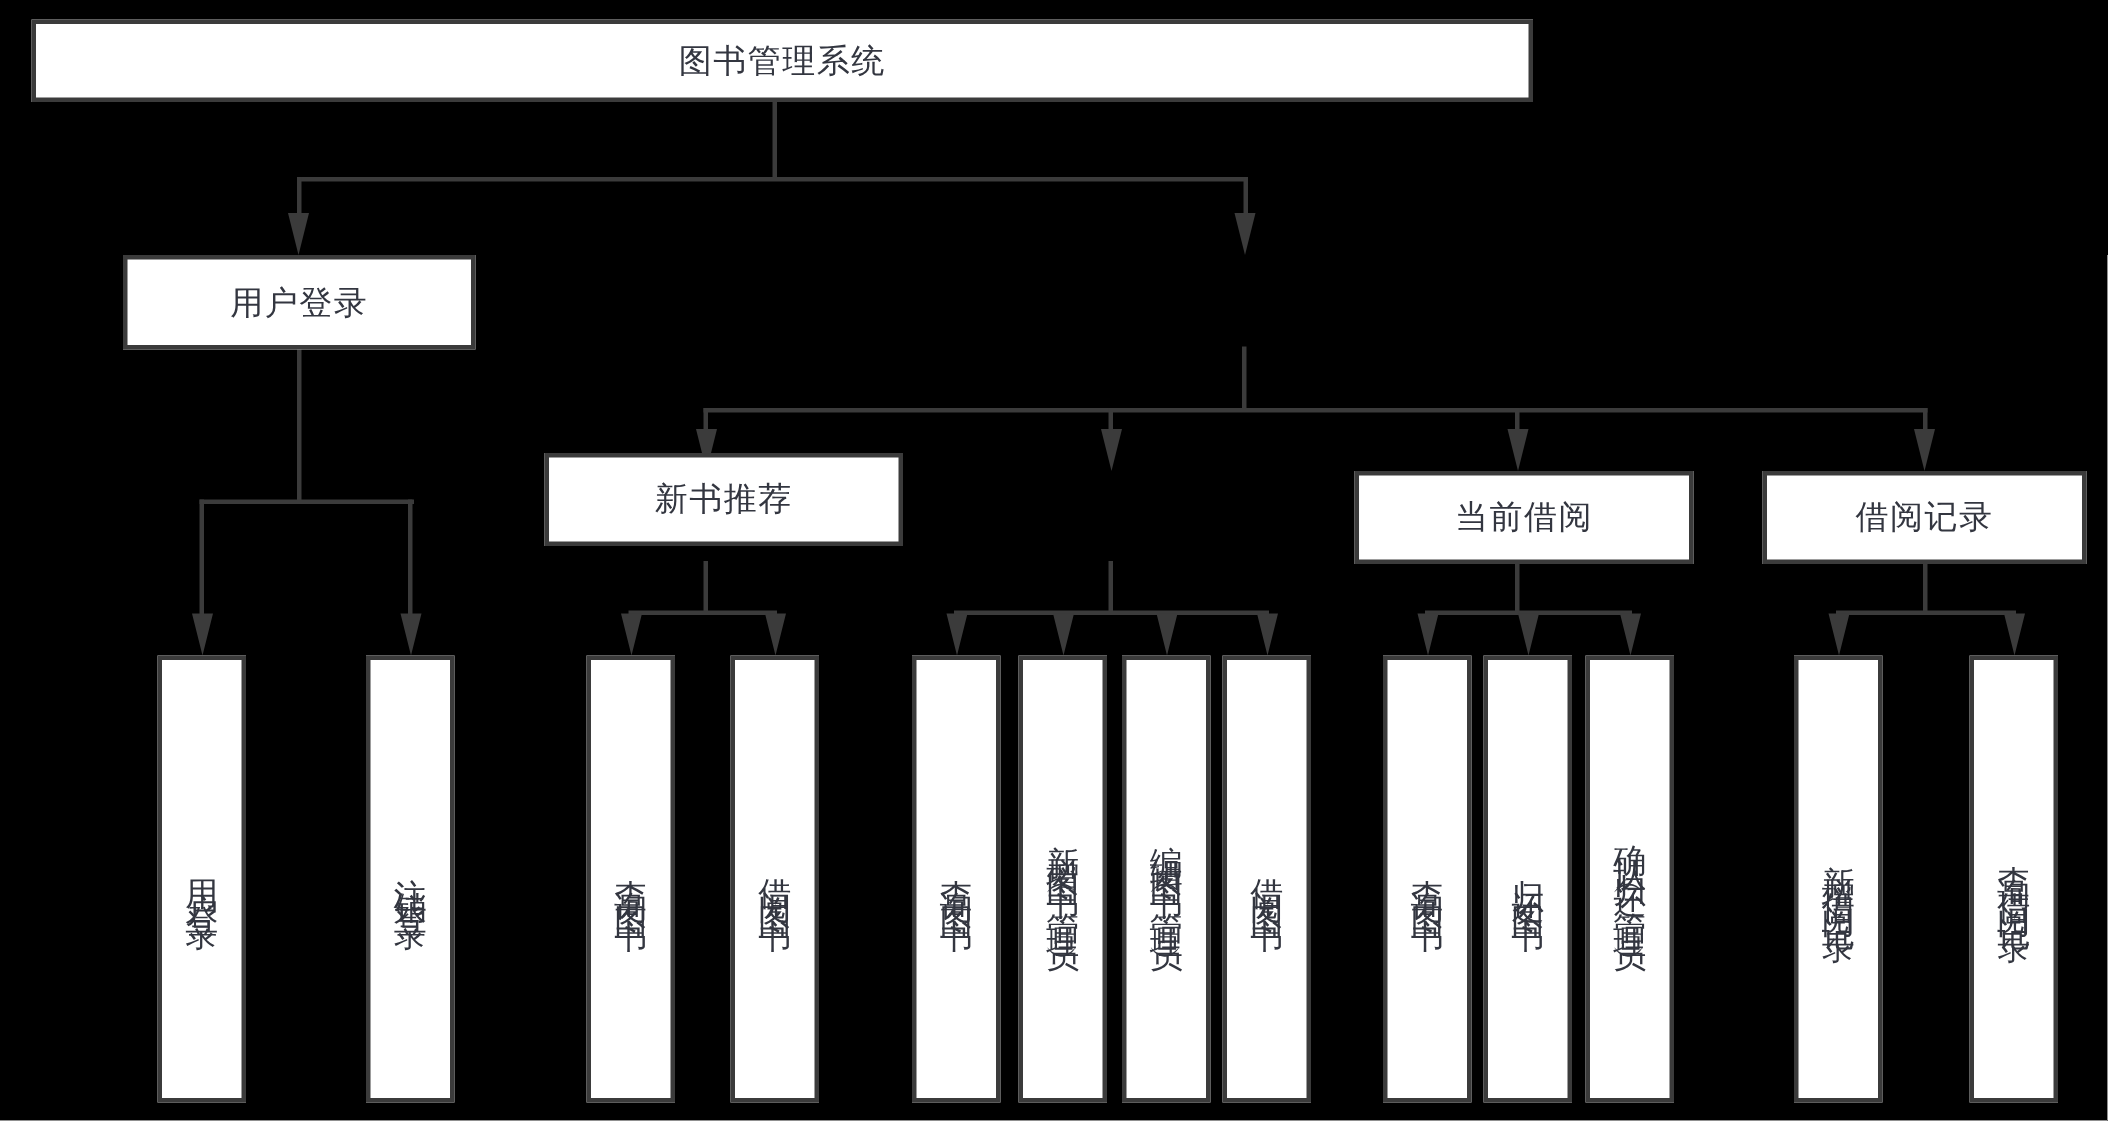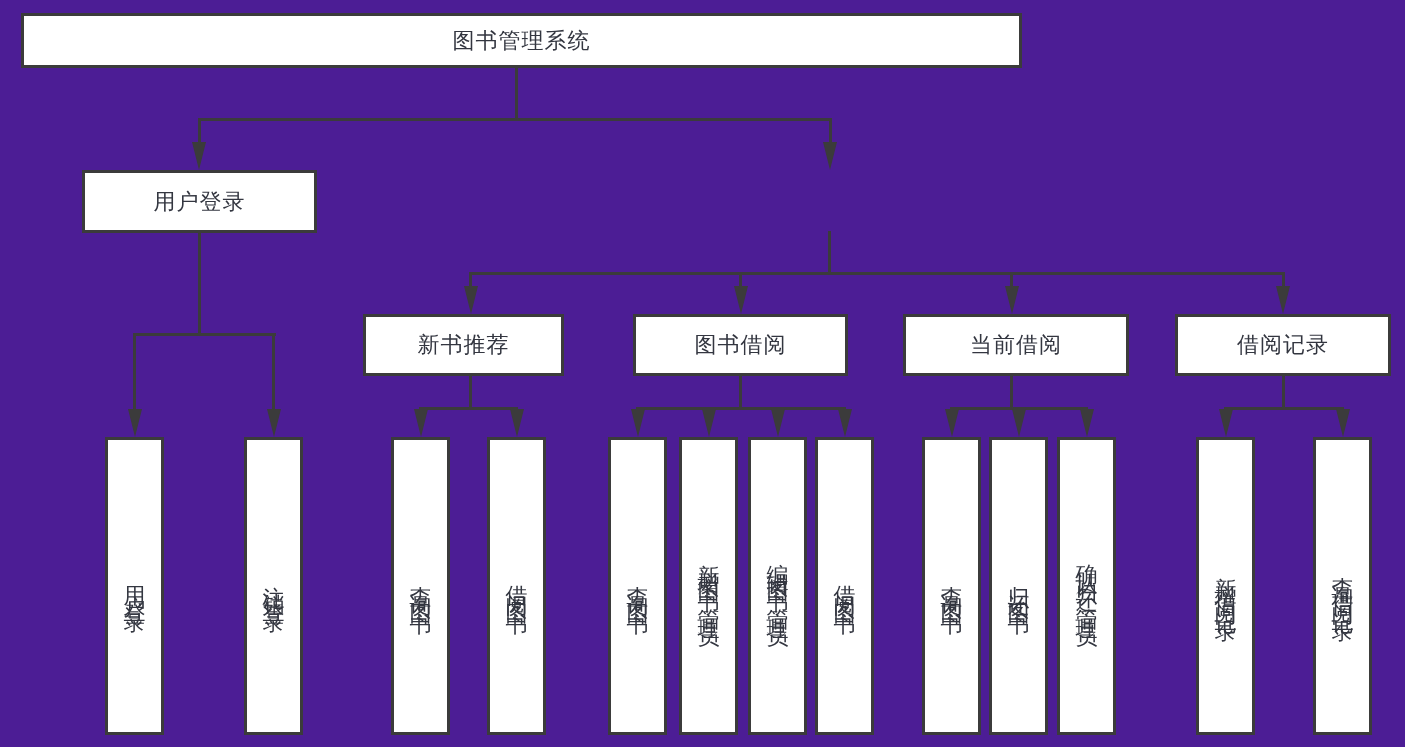--- a/index.html
+++ b/index.html
@@ -5,21 +5,21 @@
   * { margin: 0; padding: 0; box-sizing: border-box; }
   html, body { background: #ffffff; }
   body {
     font-family: "Liberation Sans", "DejaVu Sans", sans-serif;
     color: #333333;
   }
   .canvas {
     position: relative;
     width: 1405px;
     height: 747px;
-    background: #4c1d95;
+    background: #000000;
     overflow: hidden;
   }
   
   .node {
     position: absolute;
     background: #ffffff;
     border: 3px solid #3b3b3b;
     display: flex;
     align-items: center;
     justify-content: center;
@@ -78,25 +78,22 @@
 <div class="canvas">
 
   <div class="node" style="left:21px; top:13px; width:1001px; height:55px">
     <span>图书管理系统</span>
   </div>
 
   <div class="node" style="left:82px; top:170px; width:235px; height:63px">
     <span>用户登录</span>
   </div>
 
-  <div class="node" style="left:363px; top:314px; width:201px; height:62px">
+  <div class="node" style="left:363px; top:302px; width:239px; height:62px">
     <span>新书推荐</span>
-  </div>
-  <div class="node" style="left:633px; top:314px; width:215px; height:62px">
-    <span>图书借阅</span>
   </div>
   <div class="node" style="left:903px; top:314px; width:226px; height:62px">
     <span>当前借阅</span>
   </div>
   <div class="node" style="left:1175px; top:314px; width:216px; height:62px">
     <span>借阅记录</span>
   </div>
 
   <div class="vnode" style="left:105px">
     <span class="vlbl">用户登录</span>

